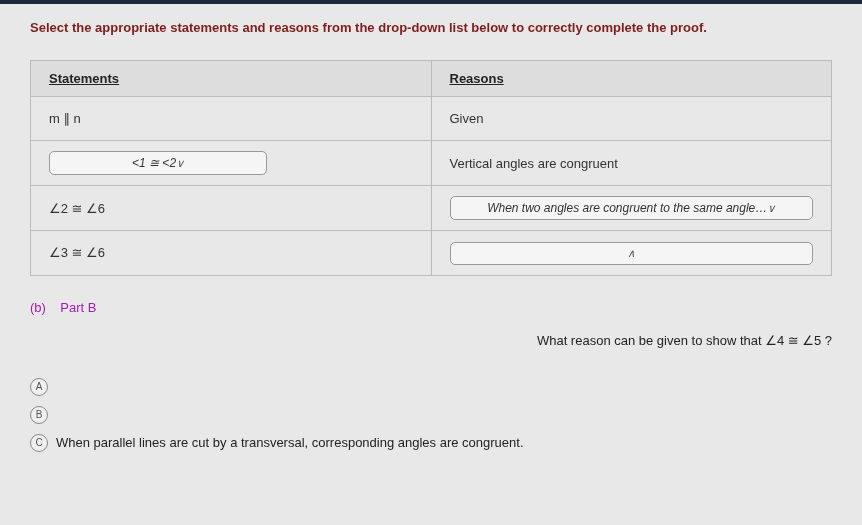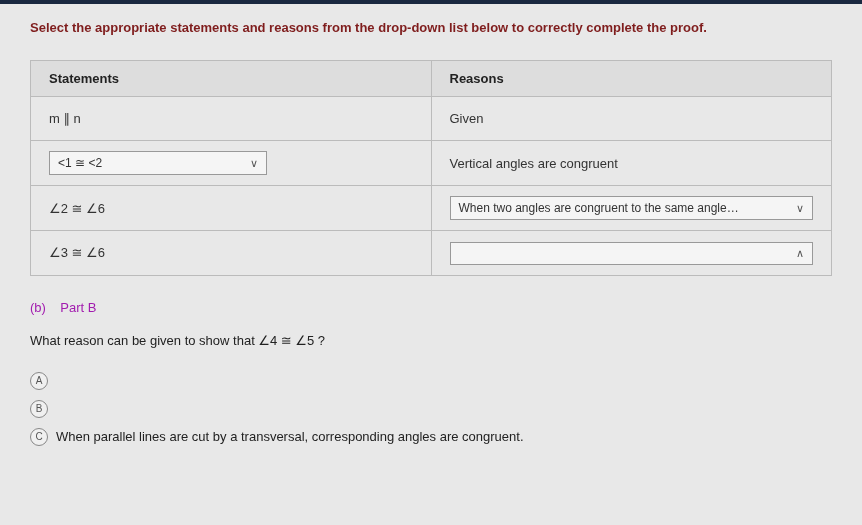--- a/index.html
+++ b/index.html
@@ -35,59 +35,62 @@
       background: #e8e8e8;
     }
     .proof-table th {
       background: #ddd;
       border: 1px solid #bbb;
       padding: 10px 18px;
       text-align: left;
       font-size: 13px;
       font-weight: bold;
       color: #222;
+      text-decoration: underline;
     }
     .proof-table td {
       border: 1px solid #bbb;
       padding: 10px 18px;
       font-size: 13px;
       color: #333;
       vertical-align: middle;
       height: 44px;
     }
     .proof-table td:first-child, .proof-table th:first-child { width: 50%; }
     .dropdown {
       display: inline-flex;
       align-items: center;
-      justify-content: space-between;
+      justify-content: center;
       border: 1px solid #999;
       background: #f5f5f5;
       padding: 4px 8px;
       font-size: 12px;
       width: 100%;
-      border-radius: 0;
+      border-radius: 5px;
       cursor: pointer;
+      font-style: italic;
     }
     .dropdown.small { width: 60%; max-width: 300px; }
     .dropdown .chev {
       font-size: 11px;
       color: #555;
     }
     .part-b {
       margin-top: 24px;
       font-size: 13px;
     }
     .part-b-label {
       font-weight: normal;
       color: #a21caf;
       margin-bottom: 18px;
     }
     .part-b .qtext {
-      margin-bottom: 24px;
+      margin-bottom: 30px;
       color: #222;
+      text-align: right;
     }
     .choice {
       display: flex;
       align-items: center;
       gap: 8px;
       margin: 10px 0;
       font-size: 13px;
       color: #222;
     }
     .choice .bubble {

